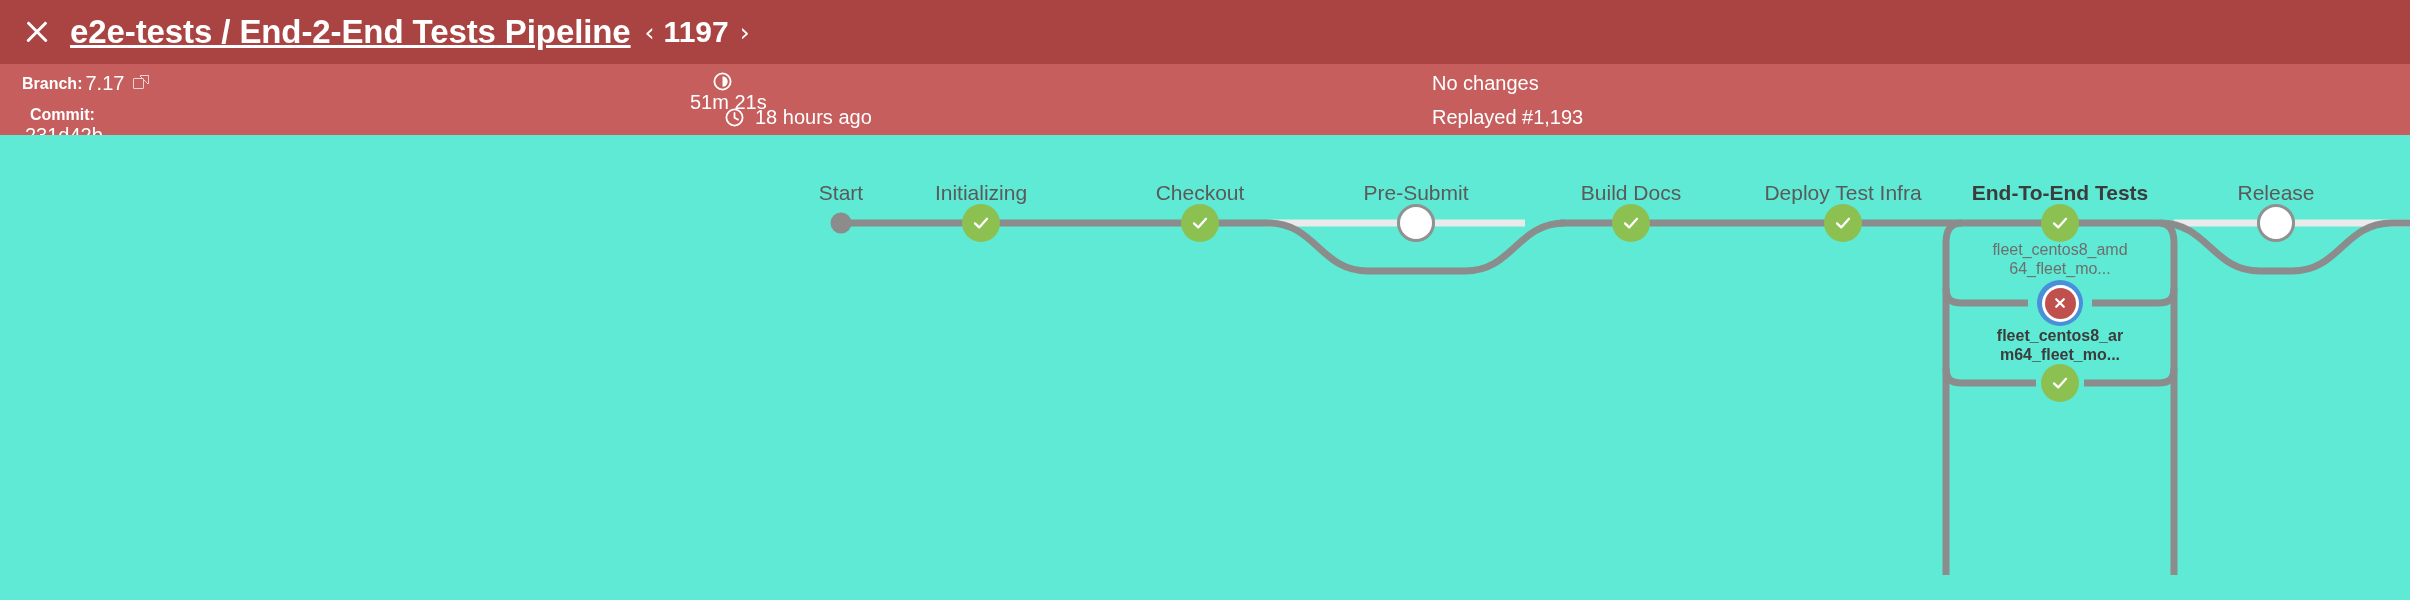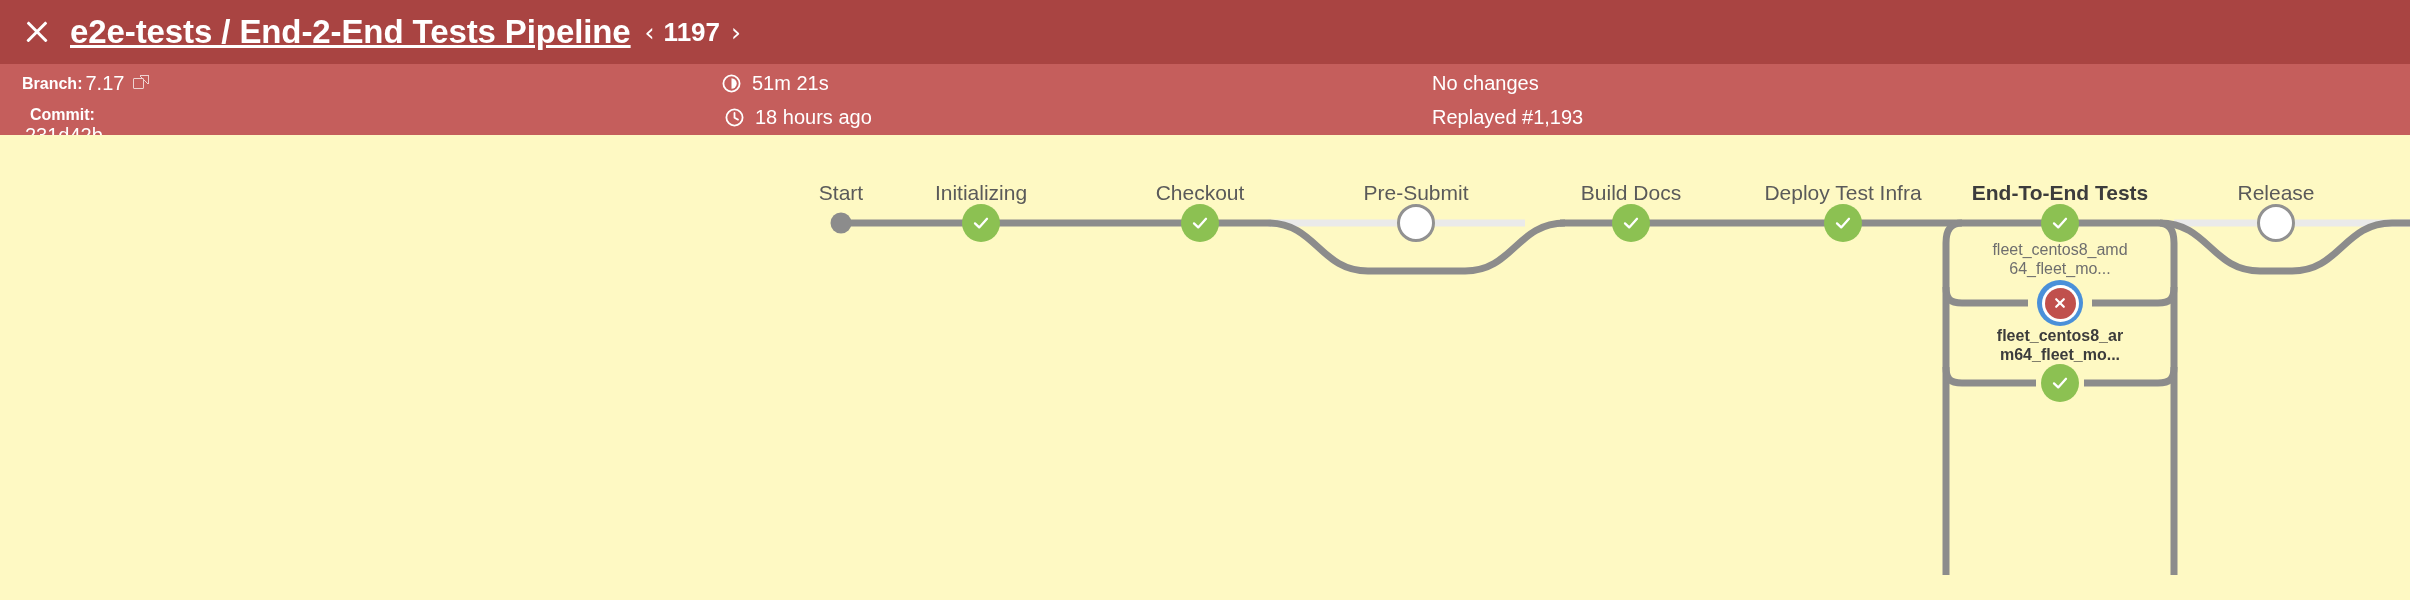--- a/index.html
+++ b/index.html
@@ -61,21 +61,21 @@
     font-size: 25px;
     font-weight: 500;
     margin: 0 9px 0 14px;
     cursor: pointer;
     line-height: 1;
     font-family: "DejaVu Sans", sans-serif;
   }
   .chev.right { margin: 0 0 0 11px; }
   .build-number {
     color: #ffffff;
-    font-size: 26px;
+    font-size: 30px;
     font-weight: bold;
     white-space: nowrap;
   }
 
   
   .metabar {
     height: 71px;
     background: #c55e5c;
     position: relative;
     color: #ffffff;
@@ -129,21 +129,21 @@
     flex: 0 0 auto;
     margin-right: 11px;
   }
   .meta-icon svg { display: block; }
 
   
   .graph {
     position: relative;
     width: 2410px;
     height: 465px;
-    background: #fef9c3;
+    background: #5eead4;
     overflow: hidden;
   }
   .graph svg.edges {
     position: absolute;
     left: 0; top: 0;
   }
   .stage-label {
     position: absolute;
     transform: translateX(-50%);
     font-size: 21px;
@@ -247,21 +247,21 @@
     <span class="meta-key">Branch:</span>
     <span class="meta-val">7.17</span>
     <span class="extlink-icon"></span>
   </div>
 
   <div class="meta-cell" style="left:22px; top:42px;flex-direction:column;">
     <span class="meta-key">Commit:</span>
     <span class="meta-val">231d42b</span>
   </div>
 
-  <div class="meta-cell" style="left:722px; top:8px;">
+  <div class="meta-cell" style="left:690px; top:8px;flex-direction:column;">
     <span class="meta-icon">
       <svg width="19" height="19" viewBox="0 0 19 19">
         <circle cx="9.5" cy="9.5" r="8.1" fill="none" stroke="#ffffff" stroke-width="1.8"></circle>
         <path d="M9.5 4.3 A5.2 5.2 0 0 1 9.5 14.7 Z" fill="#ffffff"></path>
       </svg>
     </span>
     <span>51m 21s</span>
   </div>
 
   <div class="meta-cell" style="left:725px; top:42px;">

